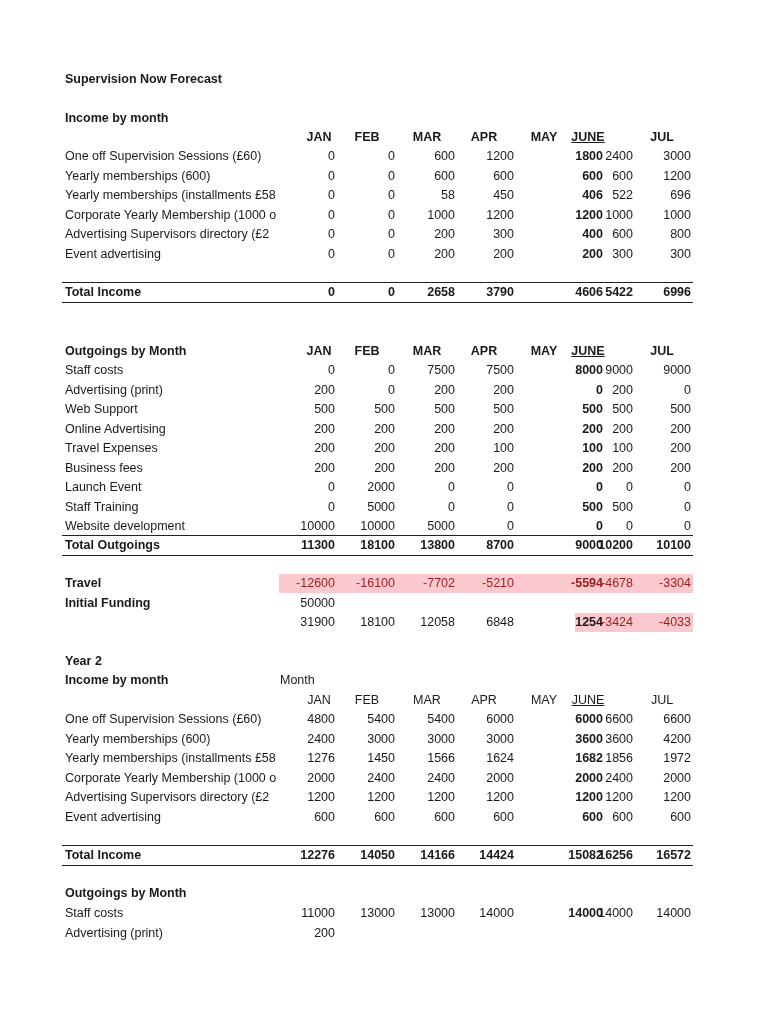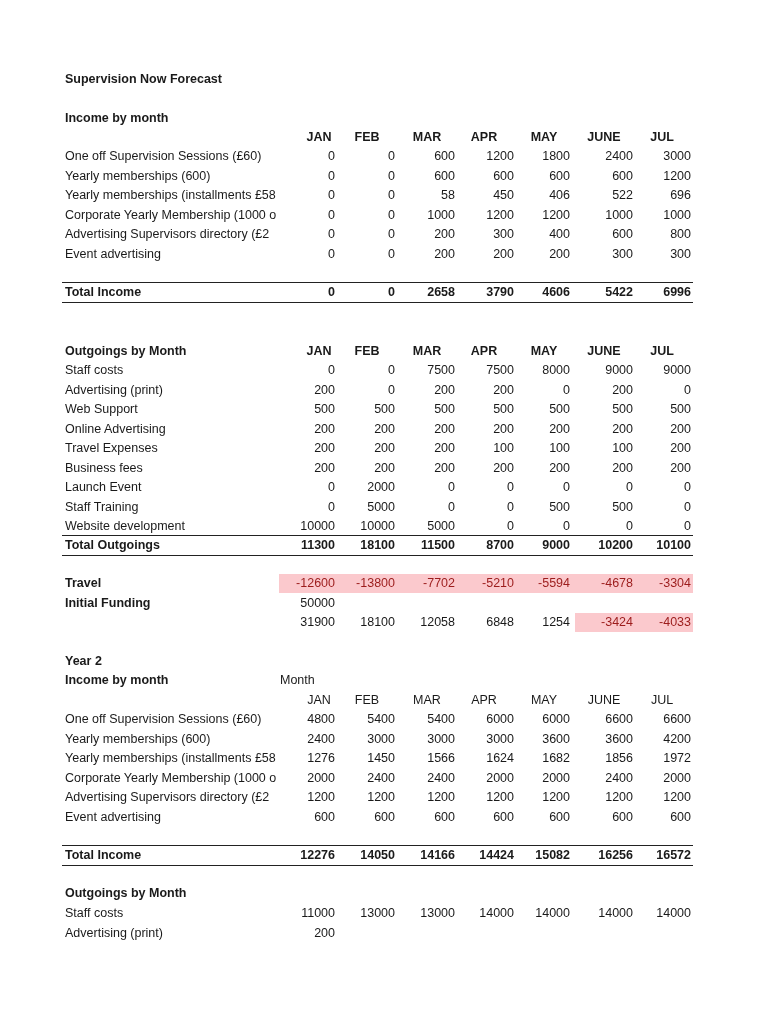--- a/index.html
+++ b/index.html
@@ -5,23 +5,23 @@
   html, body { margin:0; padding:0; background:#ffffff; }
   body { width:768px; height:1024px; position:relative; overflow:hidden;
          font-family:"Liberation Sans", sans-serif; font-size:12.5px; color:#1a1a1a; }
   .row { position:absolute; left:0; width:676px; height:19px; line-height:19px; }
   .lbl { position:absolute; left:65px; white-space:nowrap; }
   .b { font-weight:bold; }
   .c { position:absolute; text-align:right; width:56px; white-space:nowrap; }
   .h { text-align:center; font-weight:bold; }
   .hn { text-align:center; font-weight:normal; }
   .c0 { left:279px; } .c1 { left:339px; } .c2 { left:399px; } .c3 { left:458px; }
-  .c4 { left:514px; } .c5 { left:577px; } .c6 { left:635px; }
+  .c4 { left:547px;font-weight:bold; } .c5 { left:577px; } .c6 { left:635px; }
   .hc0 { left:291px; } .hc1 { left:339px; } .hc2 { left:399px; } .hc3 { left:456px; }
-  .hc4 { left:516px; } .hc5 { left:576px; } .hc6 { left:634px; }
+  .hc4 { left:516px; } .hc5 { left:560px;text-decoration:underline; } .hc6 { left:634px; }
   .neg { color:#9c1c1c; }
   .hl { position:absolute; left:62px; width:631px; height:0; border-top:1.5px solid #222; }
   .month-lbl { position:absolute; left:280px; }
   .pinkband { position:absolute; height:19px; background:#fbc9cd; }
 </style>
 </head>
 <body>
 
 <div id="sheet">
 
@@ -220,33 +220,33 @@
         <span class="c c5">0</span>
         <span class="c c6">0</span>
       </div>
     </div>
 
   <div class="hl" style="top:535px"></div>
   <div class="row b" style="top:536px">
     <span class="lbl">Total Outgoings</span>
     <span class="c c0">11300</span>
     <span class="c c1">18100</span>
-    <span class="c c2">11500</span>
+    <span class="c c2">13800</span>
     <span class="c c3">8700</span>
     <span class="c c4">9000</span>
     <span class="c c5">10200</span>
     <span class="c c6">10100</span>
   </div>
   <div class="hl" style="top:555px"></div>
 
   <div class="pinkband" style="top:574px; left:279px; width:414px;"></div>
   <div class="row" style="top:574px">
     <span class="lbl b">Travel</span>
     <span class="c c0 neg">-12600</span>
-    <span class="c c1 neg">-13800</span>
+    <span class="c c1 neg">-16100</span>
     <span class="c c2 neg">-7702</span>
     <span class="c c3 neg">-5210</span>
     <span class="c c4 neg">-5594</span>
     <span class="c c5 neg">-4678</span>
     <span class="c c6 neg">-3304</span>
   </div>
   <div class="row" style="top:594px">
     <span class="lbl b">Initial Funding</span>
     <span class="c c0">50000</span>
   </div>

